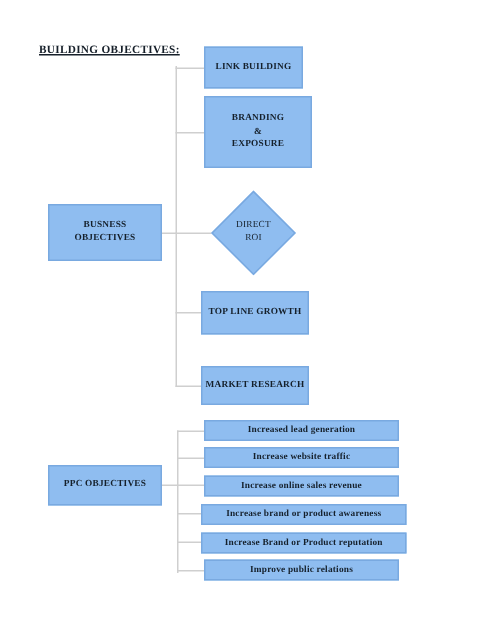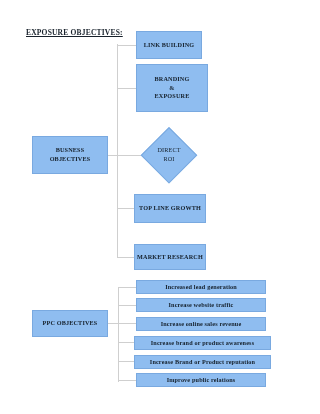--- a/index.html
+++ b/index.html
@@ -89,21 +89,21 @@
     position: absolute;
     height: 1px;
     background: #cfcfcf;
   }
 </style>
 </head>
 <body>
 
 <div class="page">
 
-  <div class="heading">EXPOSURE OBJECTIVES:</div>
+  <div class="heading">BUILDING OBJECTIVES:</div>
 
   <div class="trunk" style="left:117px; top:44px; height:214px;"></div>
 
   <div class="stub" style="left:108px; top:155px; width:10px;"></div>
 
   <div class="stub" style="left:117px; top:45px; width:19px;"></div>
   <div class="stub" style="left:117px; top:88px; width:19px;"></div>
   <div class="stub" style="left:117px; top:155px; width:24px;"></div>
   <div class="stub" style="left:117px; top:208px; width:17px;"></div>
   <div class="stub" style="left:117px; top:257px; width:17px;"></div>

